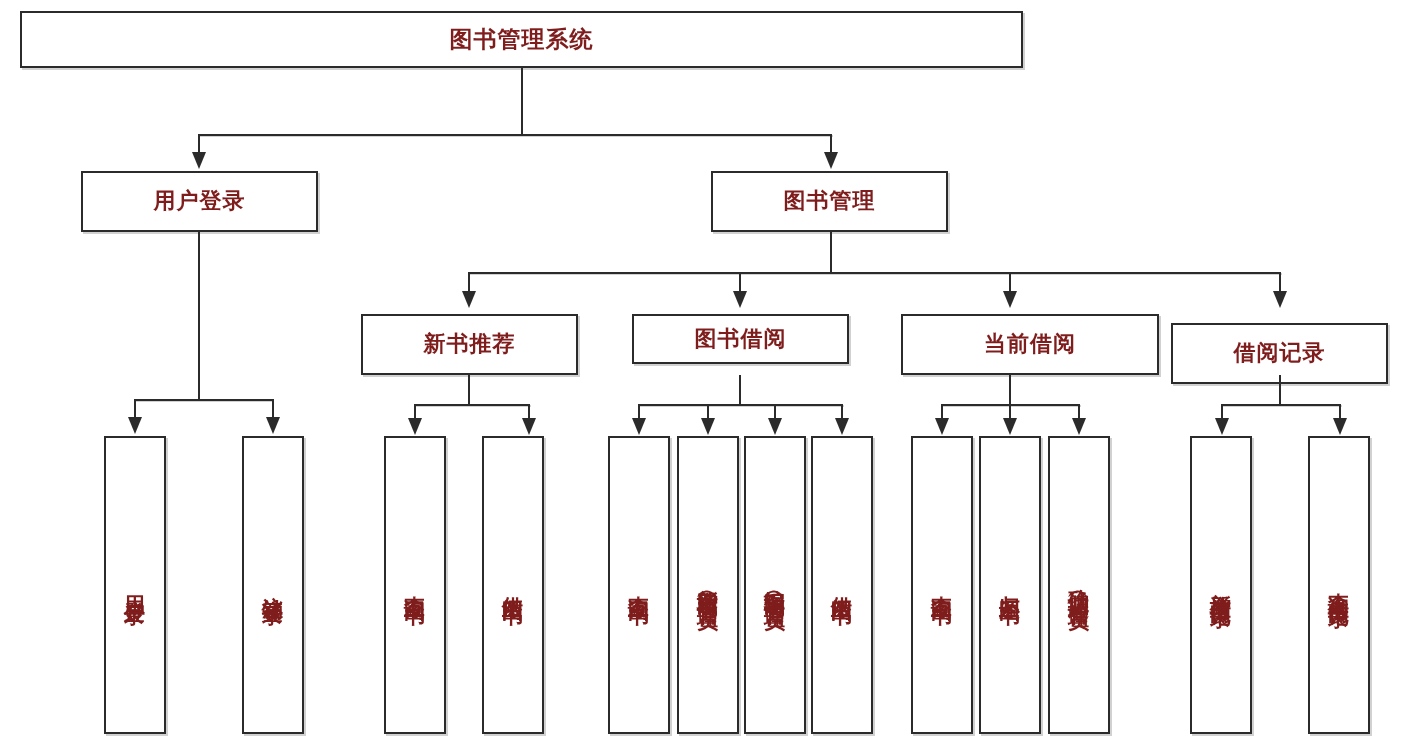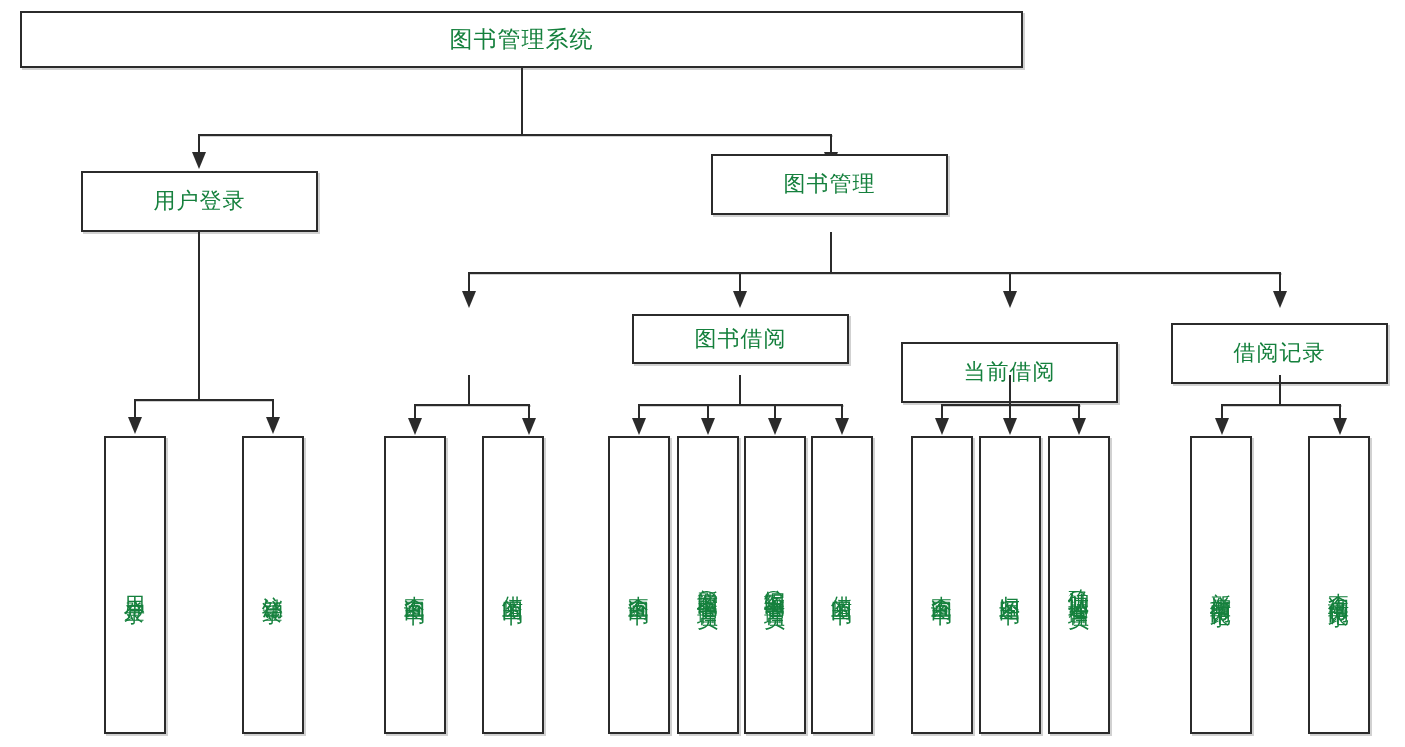--- a/index.html
+++ b/index.html
@@ -20,21 +20,22 @@
   
   .node {
     position: absolute;
     box-sizing: border-box;
     background: #ffffff;
     border: 2px solid #2b2b2b;
     box-shadow: 2px 2px 0 rgba(0,0,0,0.18);
     display: flex;
     align-items: center;
     justify-content: center;
-    color: #15803d;
+    color: #7f1d1d;
+    font-weight: bold;
   }
   .node .label {
     font-size: 22px;
     line-height: 1.1;
     letter-spacing: 1px;
     white-space: nowrap;
   }
   .node.root .label { font-size: 23px; }
   .node.tier2 .label { font-size: 22px; }
   .node.tier3 .label { font-size: 22px; }
@@ -100,21 +101,21 @@
 
   <div class="vline" style="left:198px; top:134px; width:2px; height:19px;"></div>
   <div class="arrow" style="left:192px; top:152px;"></div>
   <div class="vline" style="left:830px; top:134px; width:2px; height:19px;"></div>
   <div class="arrow" style="left:824px; top:152px;"></div>
 
   <div class="node tier2" style="left:81px; top:171px; width:237px; height:61px;">
     <span class="label">用户登录</span>
   </div>
 
-  <div class="node tier2" style="left:711px; top:154px; width:237px; height:61px;">
+  <div class="node tier2" style="left:711px; top:171px; width:237px; height:61px;">
     <span class="label">图书管理</span>
   </div>
 
   <div class="vline" style="left:198px; top:232px; width:2px; height:168px;"></div>
   <div class="hline" style="left:134px; top:399px; width:138px; height:2px;"></div>
   <div class="vline" style="left:134px; top:399px; width:2px; height:19px;"></div>
   <div class="arrow" style="left:128px; top:417px;"></div>
   <div class="vline" style="left:272px; top:399px; width:2px; height:19px;"></div>
   <div class="arrow" style="left:266px; top:417px;"></div>
 
@@ -122,24 +123,27 @@
   <div class="hline" style="left:468px; top:272px; width:813px; height:2px;"></div>
   <div class="vline" style="left:468px; top:272px; width:2px; height:20px;"></div>
   <div class="arrow" style="left:462px; top:291px;"></div>
   <div class="vline" style="left:739px; top:272px; width:2px; height:20px;"></div>
   <div class="arrow" style="left:733px; top:291px;"></div>
   <div class="vline" style="left:1009px; top:272px; width:2px; height:20px;"></div>
   <div class="arrow" style="left:1003px; top:291px;"></div>
   <div class="vline" style="left:1279px; top:272px; width:2px; height:20px;"></div>
   <div class="arrow" style="left:1273px; top:291px;"></div>
 
+  <div class="node tier3" style="left:361px; top:314px; width:217px; height:61px;">
+    <span class="label">新书推荐</span>
+  </div>
   <div class="node tier3" style="left:632px; top:314px; width:217px; height:50px;">
     <span class="label">图书借阅</span>
   </div>
-  <div class="node tier3" style="left:901px; top:314px; width:217px; height:61px;margin-top:28px;">
+  <div class="node tier3" style="left:901px; top:314px; width:258px; height:61px;">
     <span class="label">当前借阅</span>
   </div>
   <div class="node tier3" style="left:1171px; top:314px; width:217px; height:61px;margin-top:9px;">
     <span class="label">借阅记录</span>
   </div>
 
   <div class="vline" style="left:468px; top:375px; width:2px; height:30px;"></div>
   <div class="hline" style="left:414px; top:404px; width:116px; height:2px;"></div>
   <div class="vline" style="left:414px; top:404px; width:2px; height:15px;"></div>
   <div class="arrow" style="left:408px; top:418px;"></div>

